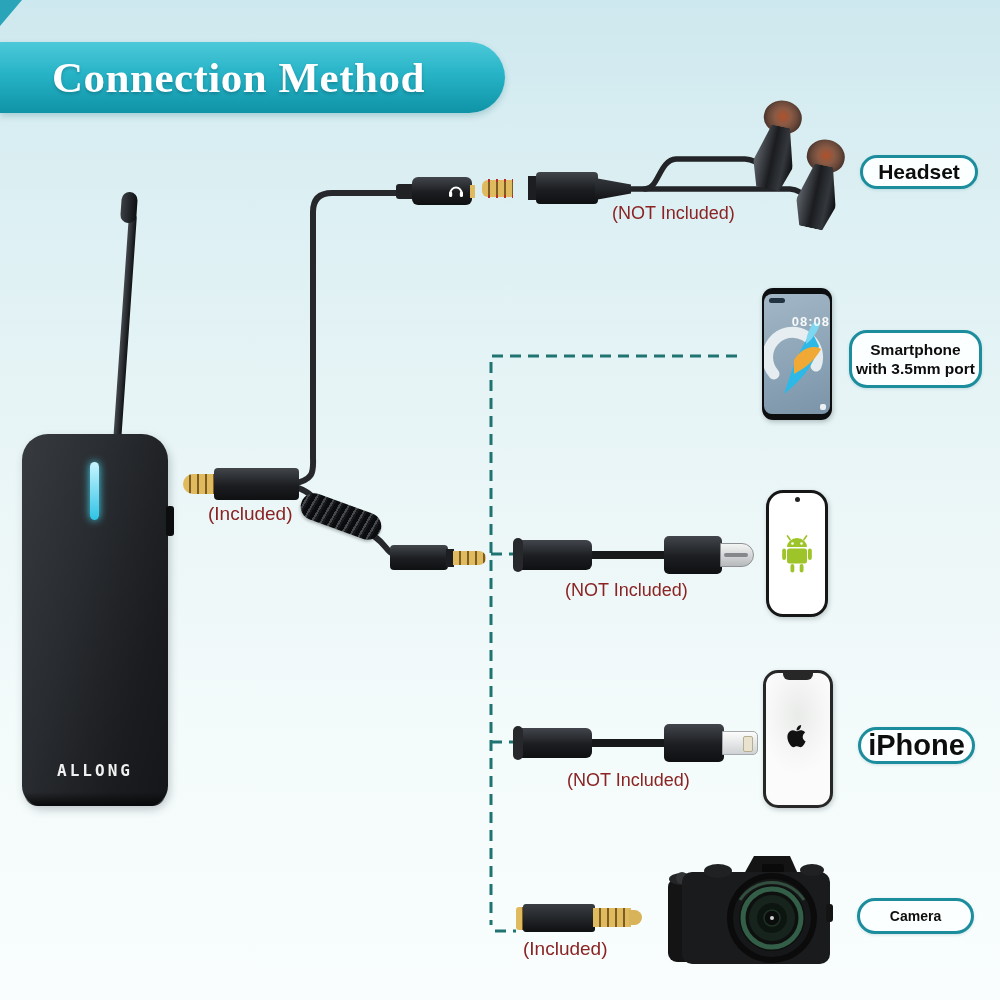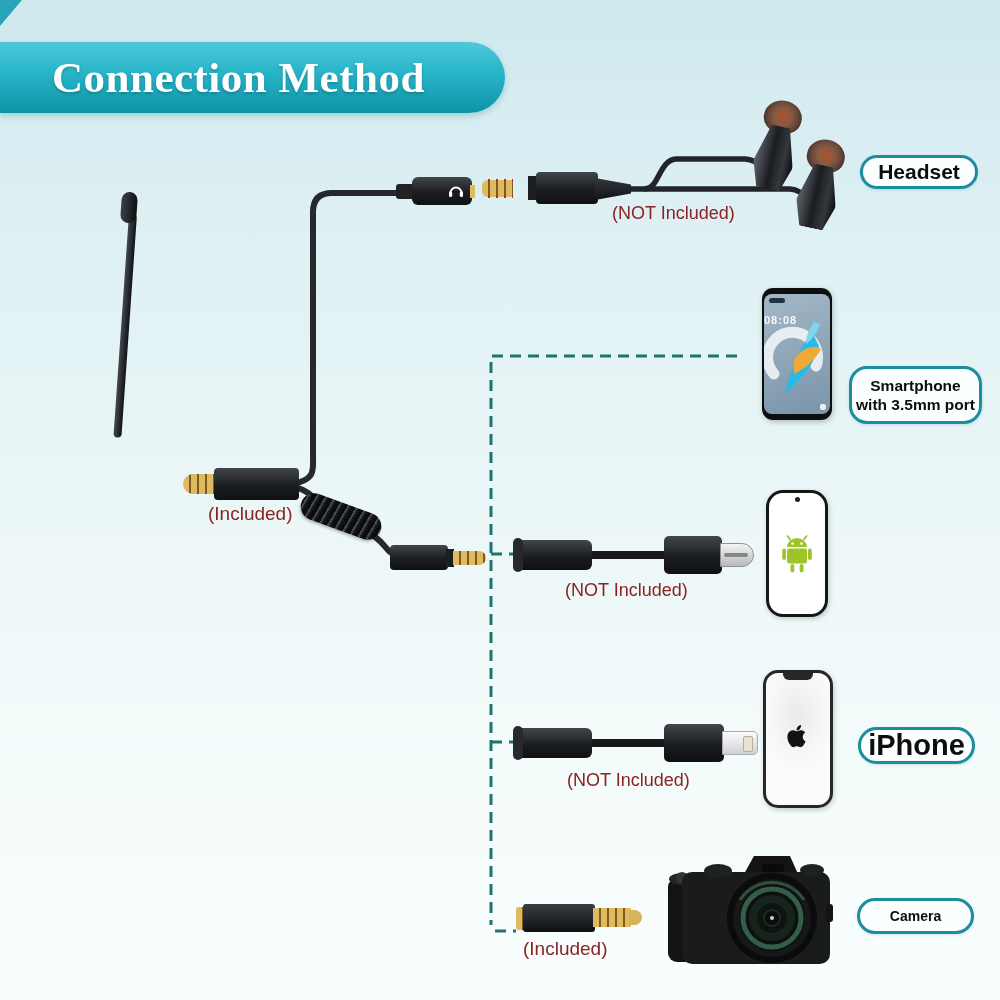--- a/index.html
+++ b/index.html
@@ -48,31 +48,31 @@
   .earbud .dome{width:38px;height:33px;border-radius:50% 50% 46% 46%;
     background:radial-gradient(circle at 50% 48%,#b0512c 0%,#8a5a44 32%,#6b4a3b 55%,#453029 78%,#2c1f1b 100%);}
   .earbud .stem{width:40px;height:64px;margin-top:-7px;
     background:linear-gradient(90deg,#60656c 0%,#1a1c1f 45%,#34383d 75%,#0c0d0f 100%);
     clip-path:polygon(27% 0%,73% 0%,100% 60%,79% 100%,21% 100%,0% 60%);}
   
   .label{position:absolute;z-index:4;background:#fcffff;border:3px solid #1b8d9d;color:#0d0d0d;
     display:flex;align-items:center;justify-content:center;text-align:center;font-weight:bold;box-sizing:border-box;
     box-shadow:0 1px 3px rgba(30,110,125,.18);}
   .pill{border-radius:20px;}
-  .box{border-radius:18px;line-height:1.25;margin-top:36px;}
+  .box{border-radius:18px;line-height:1.25;}
   
   .note{position:absolute;z-index:4;color:#8b2323;font-size:18px;white-space:nowrap;}
   
   .huawei{position:absolute;left:762px;top:288px;width:70px;height:132px;z-index:3;
     background:#0d0e10;border-radius:11px;box-shadow:1px 2px 5px rgba(40,60,65,.3);}
   .huawei .screen{position:absolute;left:2px;top:6px;right:2px;bottom:6px;border-radius:8px;overflow:hidden;
     background:linear-gradient(160deg,#a3b7c6 0%,#8ea6b8 50%,#7b94a9 100%);}
   .huawei .punch{position:absolute;left:5px;top:4px;width:16px;height:5px;background:#223341;border-radius:3px;}
-  .huawei .clock{position:absolute;top:20px;left:0;right:0;text-align:left;color:rgba(255,255,255,.92);
-    font-size:11px;font-weight:bold;letter-spacing:1px;}
+  .huawei .clock{position:absolute;top:20px;left:0;right:0;text-align:right;color:rgba(255,255,255,.92);
+    font-size:13px;font-weight:bold;letter-spacing:1px;}
   .huawei .dot{position:absolute;right:4px;bottom:4px;width:6px;height:6px;border-radius:2px;background:rgba(255,255,255,.85);}
   .android-phone{position:absolute;left:766px;top:490px;width:62px;height:127px;z-index:3;background:#fff;
     border:3px solid #161616;border-radius:17px;box-sizing:border-box;box-shadow:1px 2px 5px rgba(40,60,65,.25);}
   .android-phone .cam{position:absolute;left:50%;top:4px;width:5px;height:5px;margin-left:-2px;border-radius:50%;background:#222;}
   .android-phone .robot{position:absolute;left:50%;top:42px;transform:translateX(-50%);}
   .iphone{position:absolute;left:763px;top:670px;width:70px;height:138px;z-index:3;
     background:radial-gradient(60% 45% at 50% 32%,#e9ebe9 0%,#f6f7f6 70%,#fafbfa 100%);
     border:3px solid #272727;border-radius:15px;box-sizing:border-box;box-shadow:1px 2px 5px rgba(40,60,65,.25);}
   .iphone .notch{position:absolute;left:50%;top:-1px;width:30px;height:8px;margin-left:-15px;background:#272727;border-radius:0 0 6px 6px;}
   .iphone .apple{position:absolute;left:50%;top:48px;transform:translateX(-50%);}
@@ -106,20 +106,25 @@
     </g>
   </svg>
 
   <div class="corner-wedge"></div>
   <div class="banner">
     <span class="title">Connection Method</span>
   </div>
 
   <div class="antenna-shaft"></div>
   <div class="antenna-cap"></div>
+  <div class="receiver">
+    <div class="led"></div>
+    <div class="side-btn"></div>
+    <div class="brand">ALLONG</div>
+  </div>
 
   <div class="part gold" style="left:183px;top:474px;width:33px;height:20px;border-radius:10px 0 0 10px;"></div>
   <div class="part plugbody" style="left:214px;top:468px;width:85px;height:32px;"></div>
 
   <div class="coil"></div>
 
   <div class="part plugbody" style="left:390px;top:545px;width:58px;height:25px;"></div>
   <div class="part" style="left:446px;top:549px;width:8px;height:18px;background:#1c1e21;"></div>
   <div class="part gold" style="left:453px;top:551px;width:33px;height:14px;border-radius:0 7px 7px 0;"></div>
 

